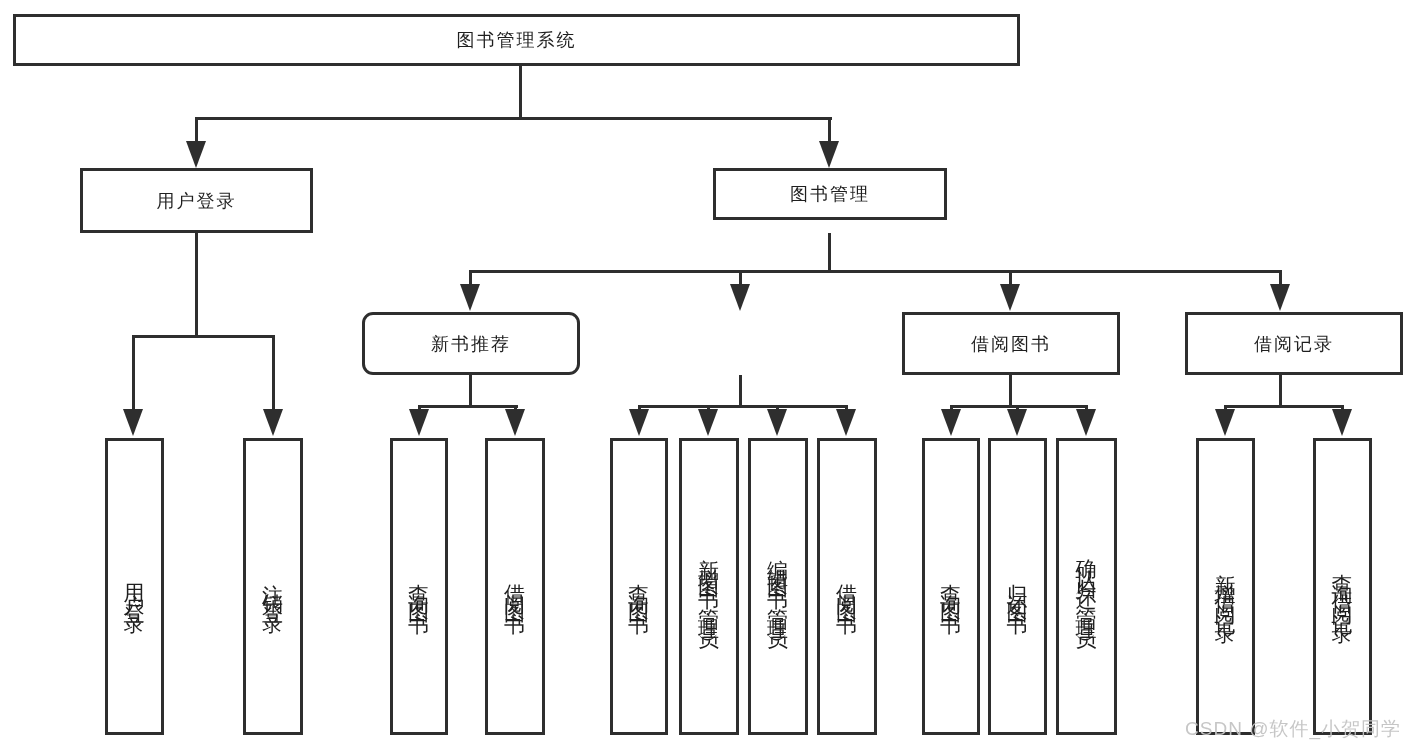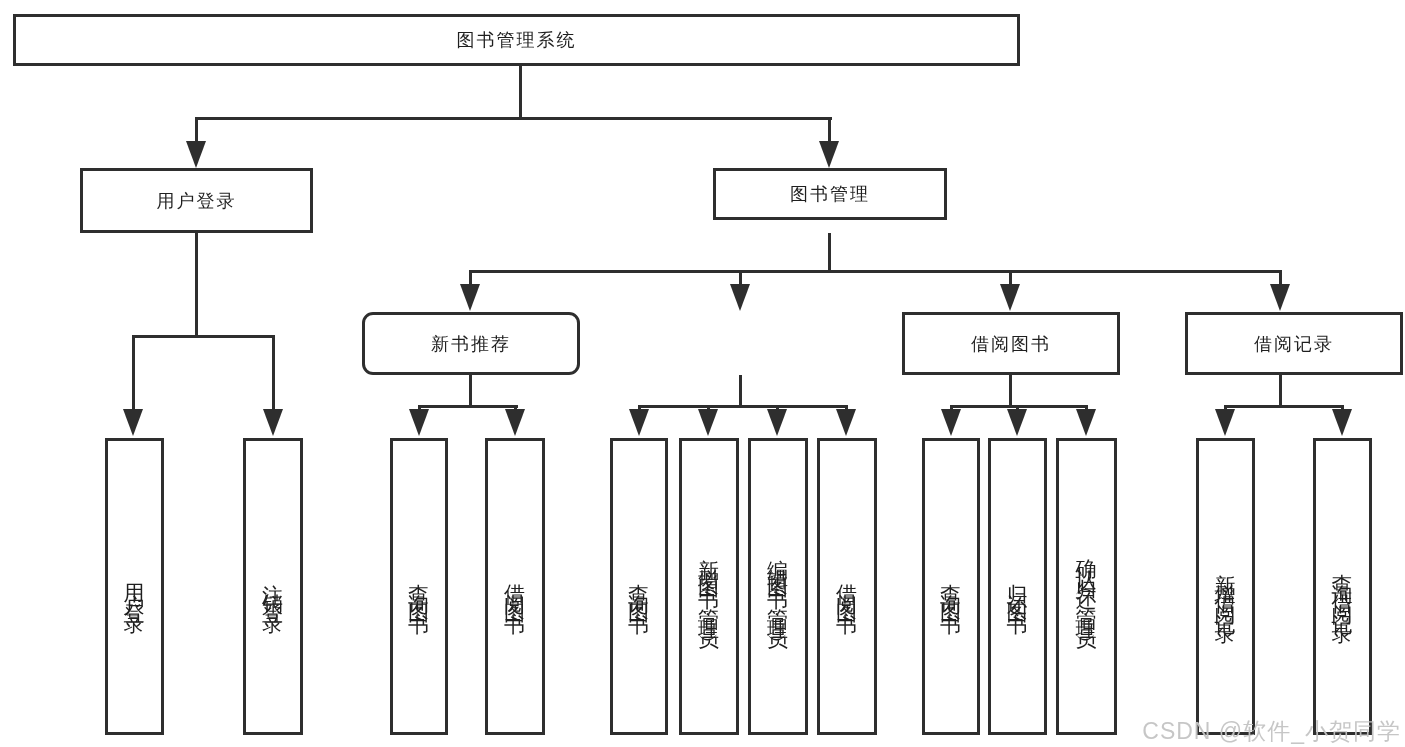--- a/index.html
+++ b/index.html
@@ -47,21 +47,21 @@
     position:absolute;
     width:0;height:0;
     border-left:10px solid transparent;
     border-right:10px solid transparent;
     border-top:27px solid var(--line);
   }
   #watermark{
     position:absolute;
     top:716px;
     right:4px;
-    font-size:23px;
+    font-size:19px;
     color:var(--wm);
     letter-spacing:1px;
     white-space:nowrap;
     z-index:5;
     opacity:.95;
   }
 </style>
 </head>
 <body>
 

